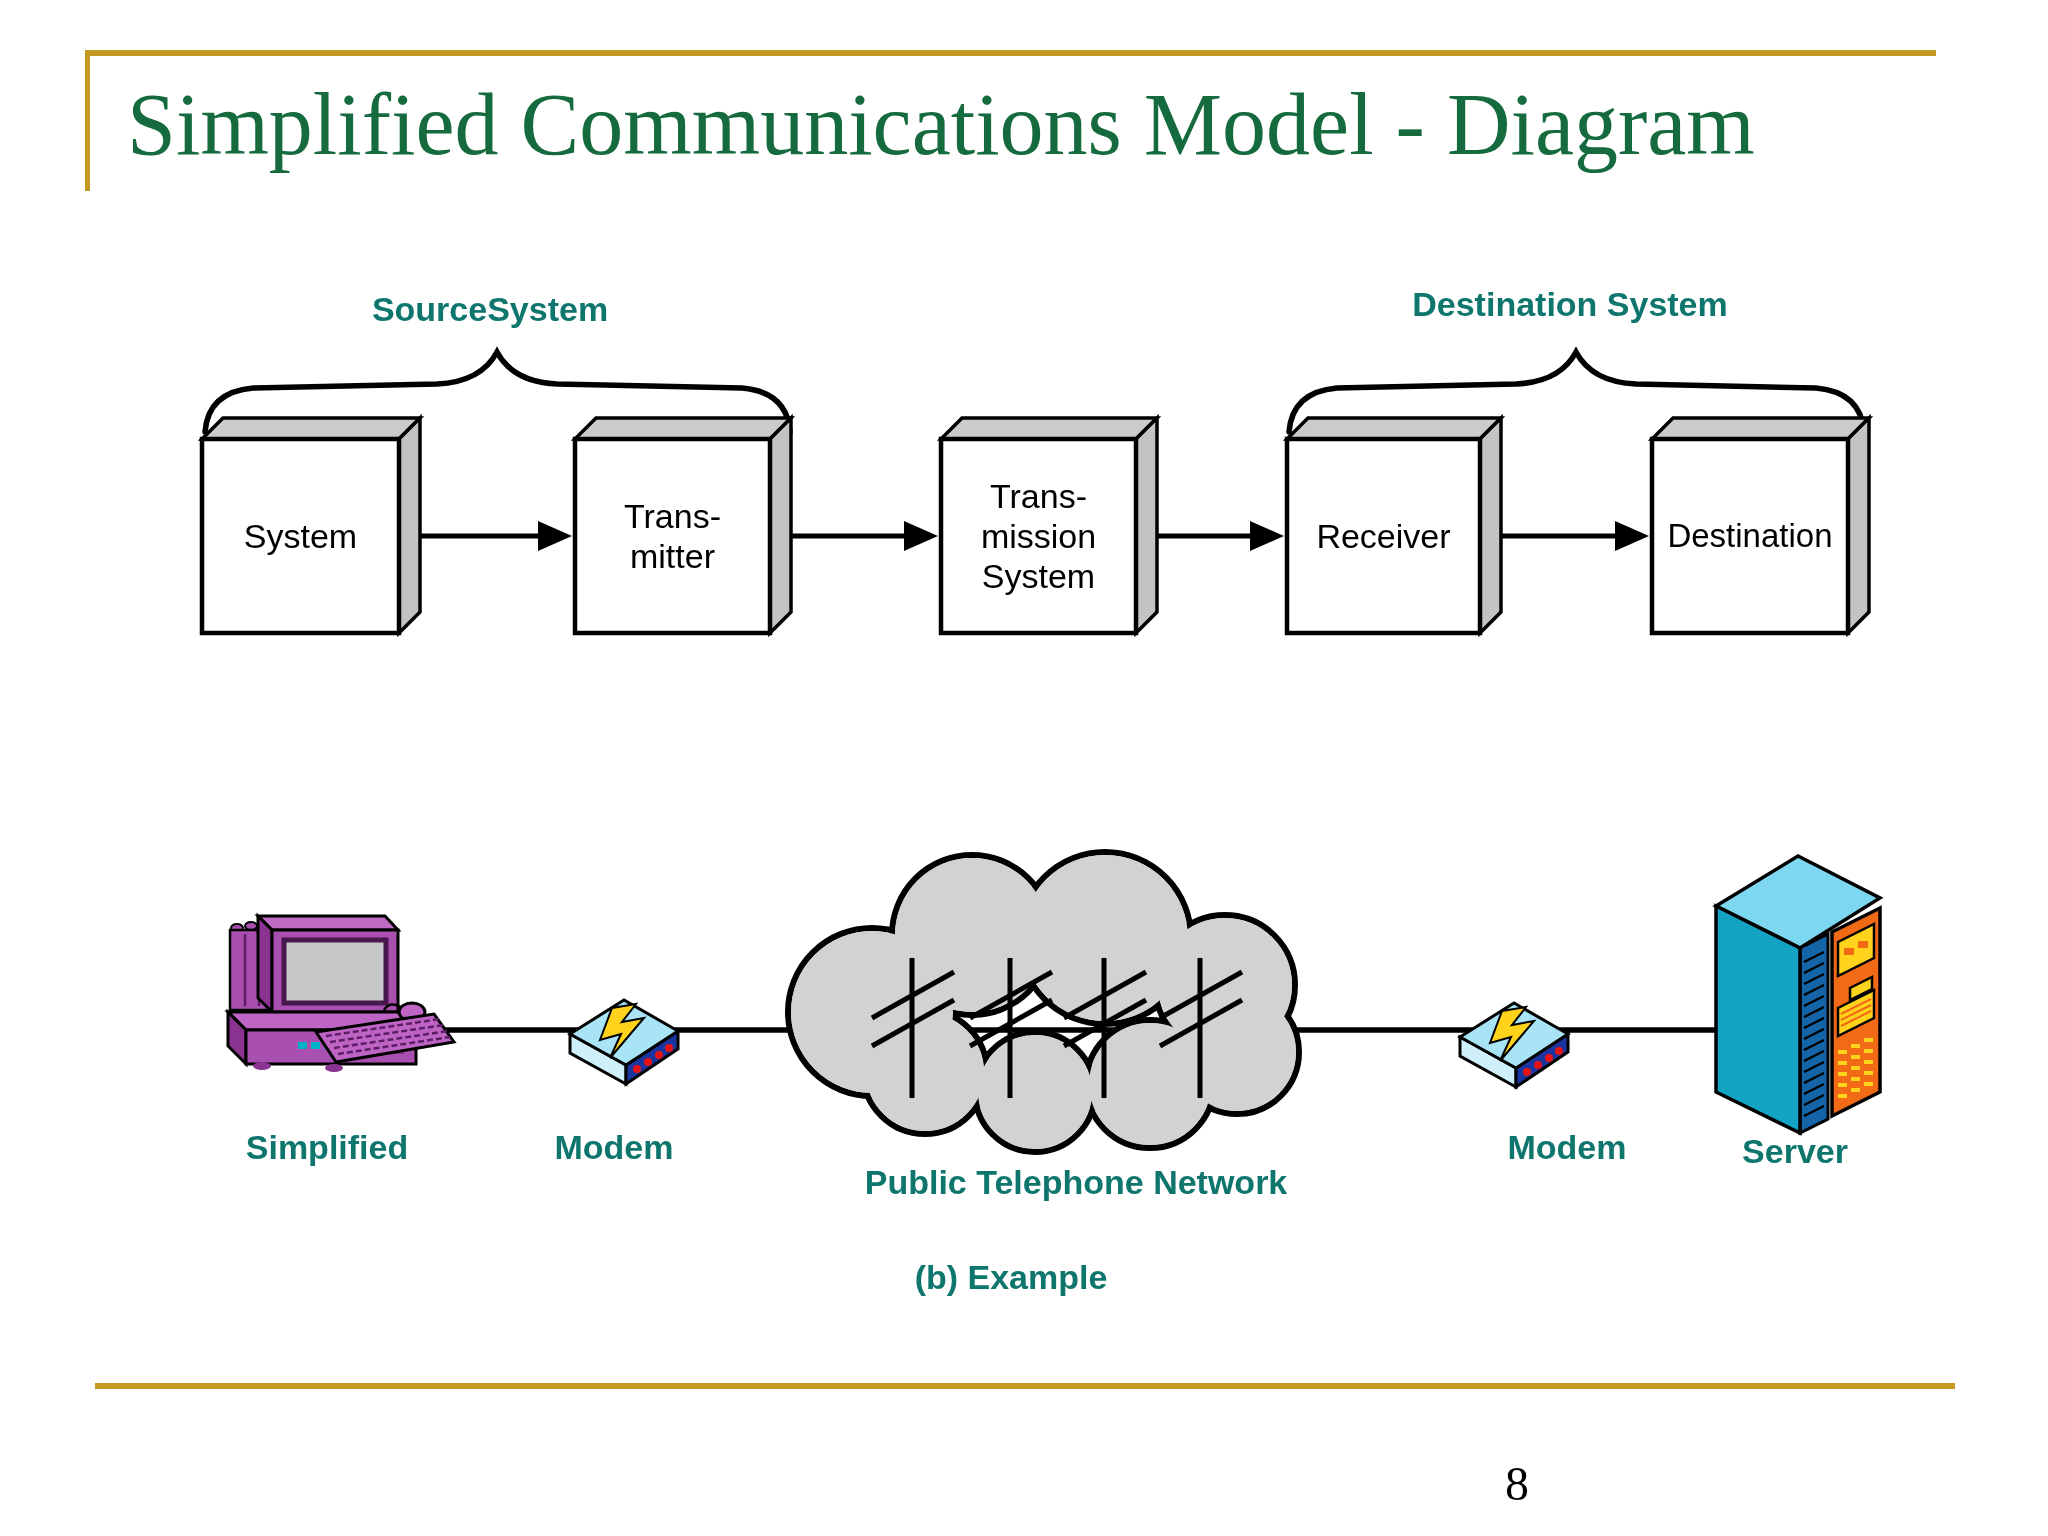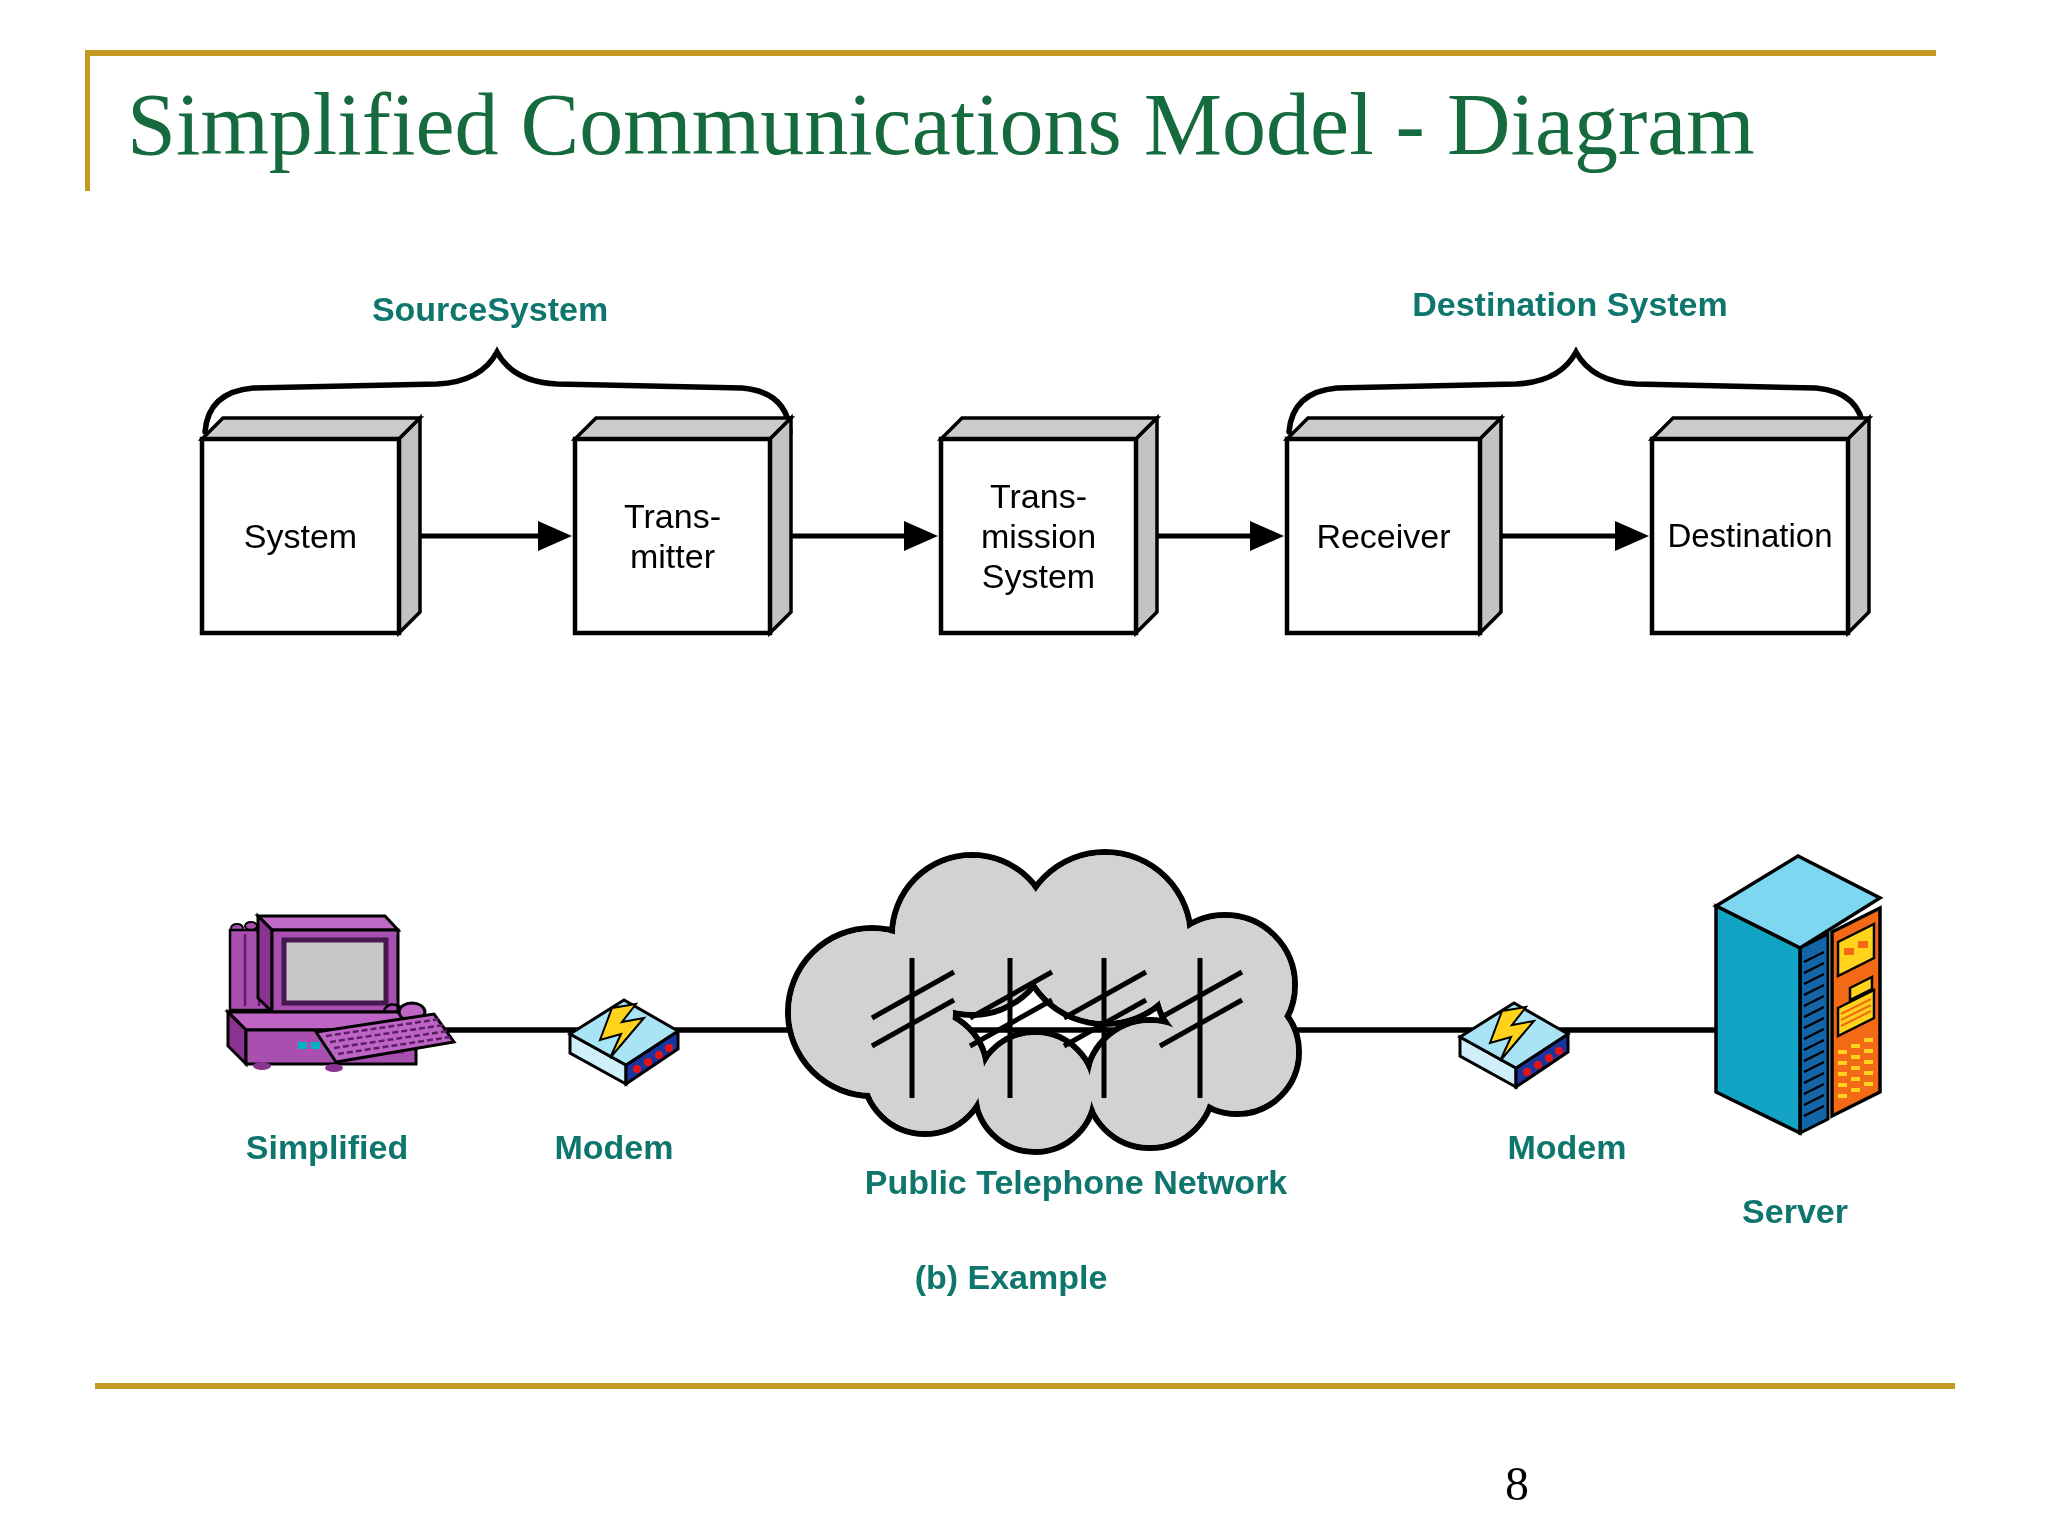--- a/index.html
+++ b/index.html
@@ -22,21 +22,21 @@
   #bl-destination{left:1652px;width:196px;font-size:33px;}
   .clabel{position:absolute;transform:translateX(-50%);font-size:34px;
           white-space:nowrap;color:#0f766e;font-weight:bold;}
   #lbl-sourcesystem{left:490px;top:290px;}
   #lbl-destsystem{left:1570px;top:285px;}
   #lbl-caption-a{left:1015px;top:731px;}
   #lbl-workstation{left:327px;top:1128px;}
   #lbl-modem-left{left:614px;top:1128px;}
   #lbl-ptn{left:1076px;top:1163px;}
   #lbl-modem-right{left:1567px;top:1128px;}
-  #lbl-server{left:1795px;top:1192px;}
+  #lbl-server{left:1795px;top:1132px;}
   #lbl-caption-b{left:1011px;top:1258px;}
   .pagenum{position:absolute;left:1505px;top:1456px;font-family:"Liberation Serif",serif;
            font-size:48px;color:#000;}
 </style>
 </head>
 <body>
 
 <div class="slide">
 
   <div id="gold-top" class="gold"></div>

